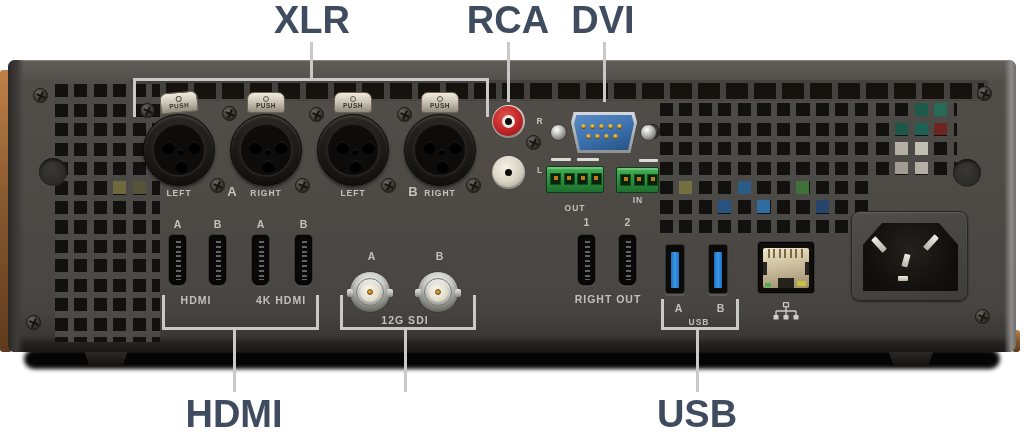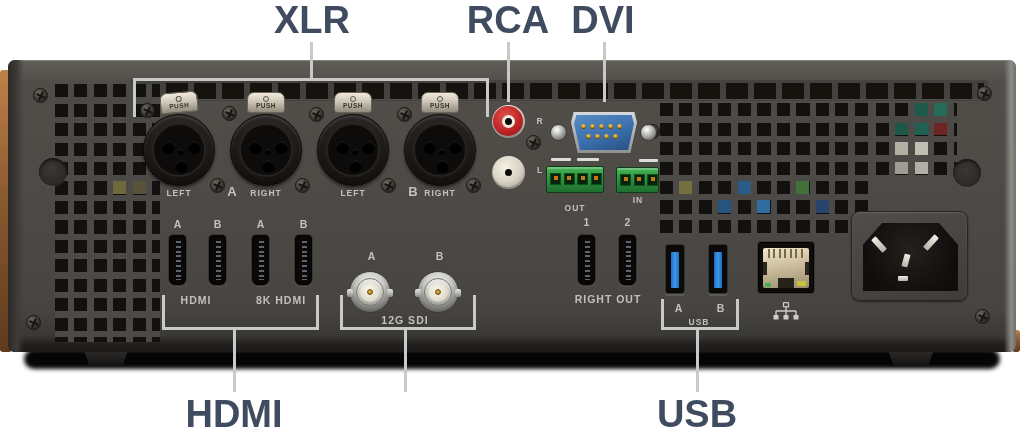--- a/index.html
+++ b/index.html
@@ -336,21 +336,21 @@
   <div class="hdmi" style="left:208px;top:234px;">
       <div class="hdmi-pins"></div>
     </div>
   <div class="hdmi" style="left:251px;top:234px;">
       <div class="hdmi-pins"></div>
     </div>
   <div class="hdmi" style="left:294px;top:234px;">
       <div class="hdmi-pins"></div>
     </div>
   <div class="plabel md" style="left:196px;top:300px;">HDMI</div>
-  <div class="plabel md" style="left:281px;top:300px;">8K HDMI</div>
+  <div class="plabel md" style="left:281px;top:300px;">4K HDMI</div>
 
   <div class="plabel md" style="left:372px;top:256px;">A</div>
   <div class="plabel md" style="left:440px;top:256px;">B</div>
   <div class="bnc" style="left:349px;top:271px;">
     <div class="bnc-lug" style="left:-3px;"></div>
     <div class="bnc-lug" style="right:-3px;"></div>
     <div class="bnc-mid">
         <div class="bnc-ins">
           <div class="bnc-pin"></div>
         </div>

